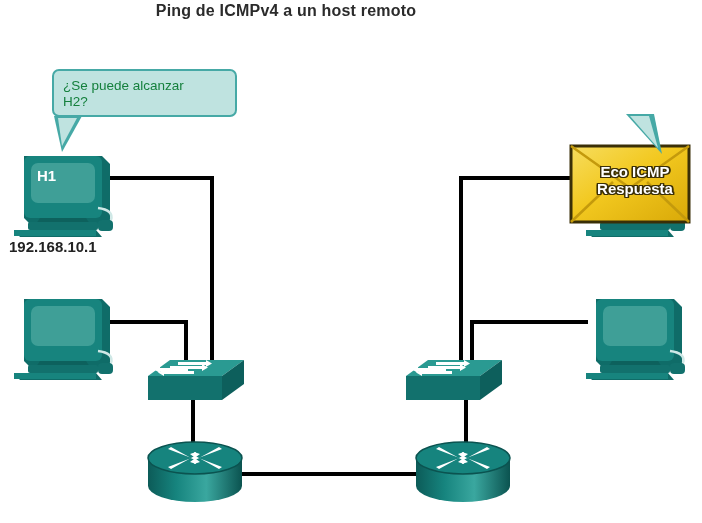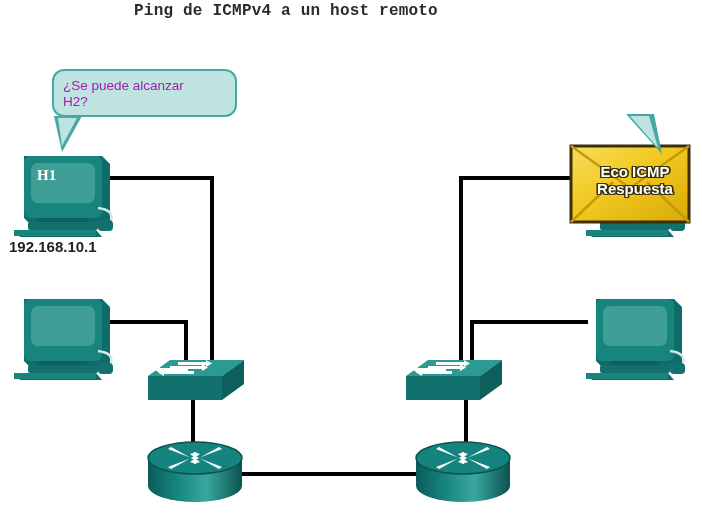--- a/index.html
+++ b/index.html
@@ -18,28 +18,27 @@
   #title {
     position: absolute;
     top: 2px;
     left: 0;
     width: 572px;
     text-align: center;
     font-size: 16px;
     font-weight: bold;
     color: #2b2b2b;
     letter-spacing: 0.2px;
-    font-family: Liberation Mono, monospace;
   }
   .bubble {
     position: absolute;
     background: #bfe3e0;
     border: 2px solid #46a9a6;
-    border-radius: 12px;
-    color: #a21caf;
+    border-radius: 7px;
+    color: #15803d;
     font-size: 13.5px;
     line-height: 16px;
     padding: 7px 9px;
     box-sizing: border-box;
   }
   .bubble-text { display: block; white-space: pre-line; }
   .ip-label {
     position: absolute;
     font-size: 15px;
     font-weight: bold;
@@ -101,21 +100,21 @@
     <rect x="25" y="17" width="64" height="40" rx="7" fill="#3f9f97"></rect>
 
     <polygon points="34,72 80,72 84,78 30,78" fill="#0d615d"></polygon>
     <rect x="22" y="76" width="70" height="8" rx="2" fill="#12716d"></rect>
     <polygon points="8,84 90,84 96,91 14,91" fill="#0f6c68"></polygon>
     <rect x="8" y="84" width="82" height="6" fill="#17847e"></rect>
 
     <path d="M92 62 q16 2 13 12" stroke="#cfe8e6" stroke-width="2.5" fill="none"></path>
     <rect x="92" y="74" width="15" height="11" rx="4" fill="#12716d"></rect>
   </svg>
-  <div class="host-label" style="left:37px; top:167px;font-family:Liberation Serif, serif;">H1</div>
+  <div class="host-label" style="left:37px; top:167px;">H1</div>
   <div class="ip-label" style="left:9px; top:238px;">192.168.10.1</div>
 
   <div class="bubble" style="left:52px; top:69px; width:185px; height:48px;">
     <span class="bubble-text">¿Se puede alcanzar
 H2?</span>
   </div>
   <svg class="node" style="left:52px; top:114px;" width="40" height="40" viewBox="0 0 40 40">
     <polygon points="2,2 30,2 10,38" fill="#46a9a6"></polygon>
     <polygon points="6,4 25,4 10,32" fill="#bfe3e0"></polygon>
   </svg>

